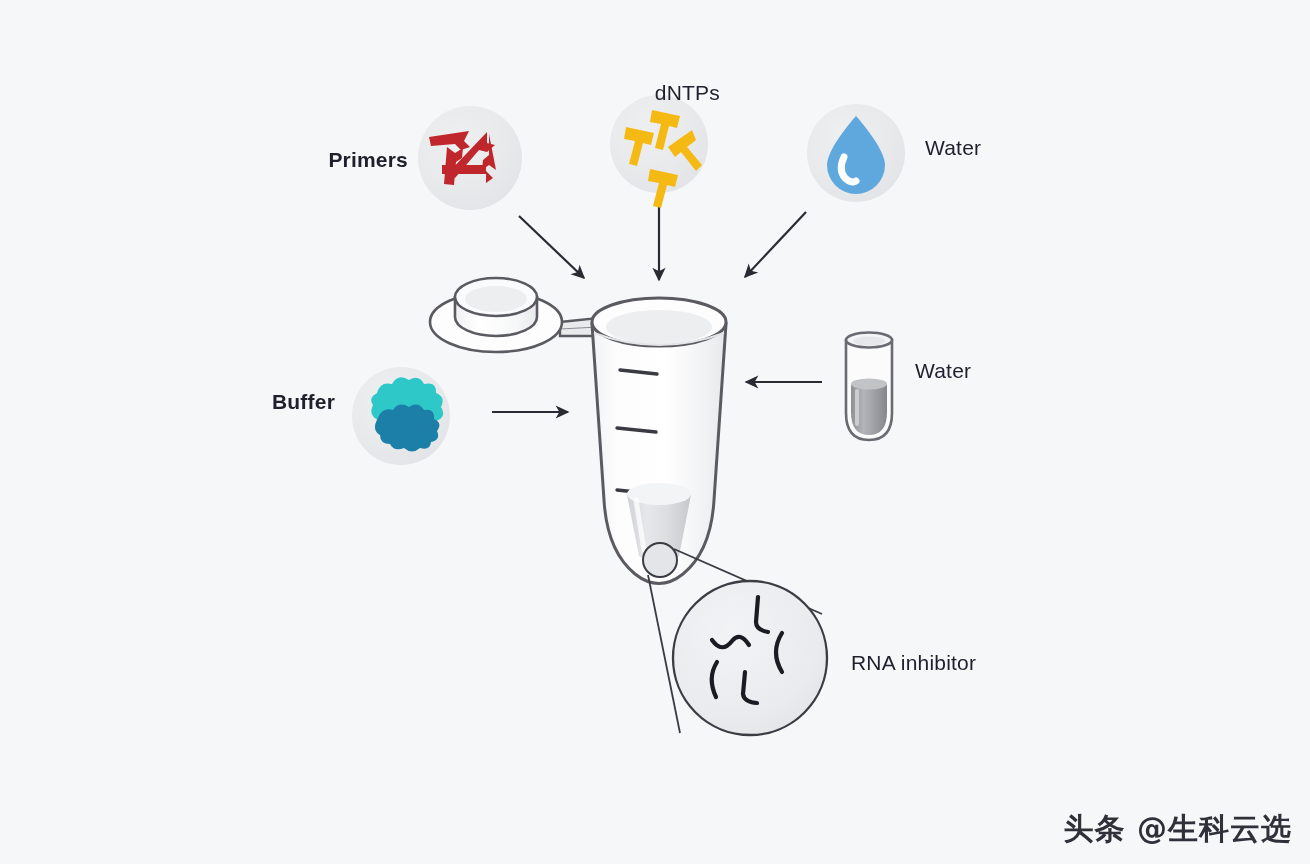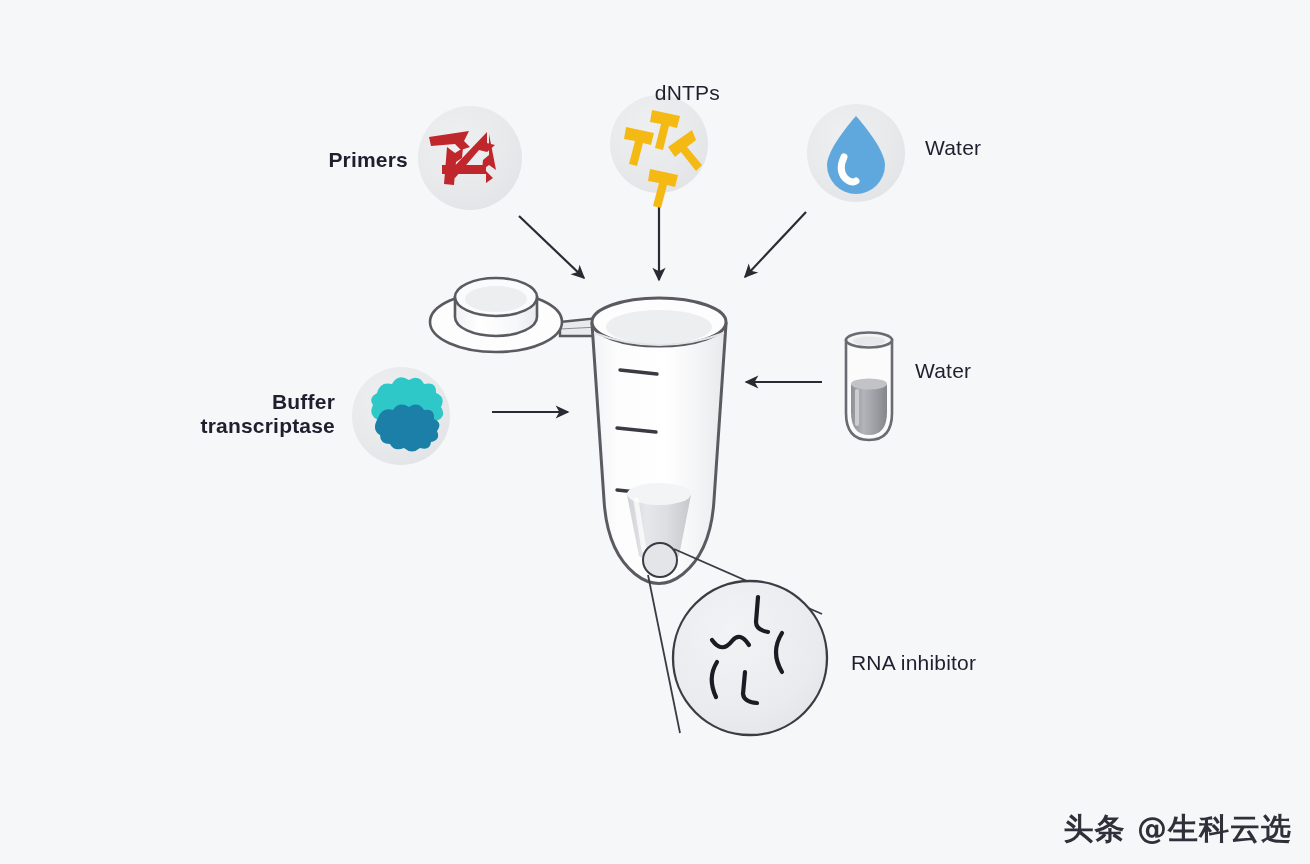--- a/index.html
+++ b/index.html
@@ -228,19 +228,18 @@
 
   <div class="lbl r" style="left:248px; top:147px; width:160px;">Primers</div>
 
   <div class="lbl" style="left:600px; top:54px; width:120px; text-align:right;margin-top:26px;">dNTPs</div>
 
   <div class="lbl l" style="left:925px; top:135px;">Water</div>
 
   <div class="lbl l" style="left:915px; top:358px;">Water</div>
 
   <div class="lbl r" style="left:150px; top:389px; width:185px;">Buffer</div>
-  <div class="lbl r" style="left:150px; top:413px; width:185px;">transcriptase</div>
 
   <div class="lbl l" style="left:851px; top:650px;">RNA inhibitor</div>
 
   <div id="watermark">头条 @生科云选</div>
 
 </div>
 
 </body></html>

